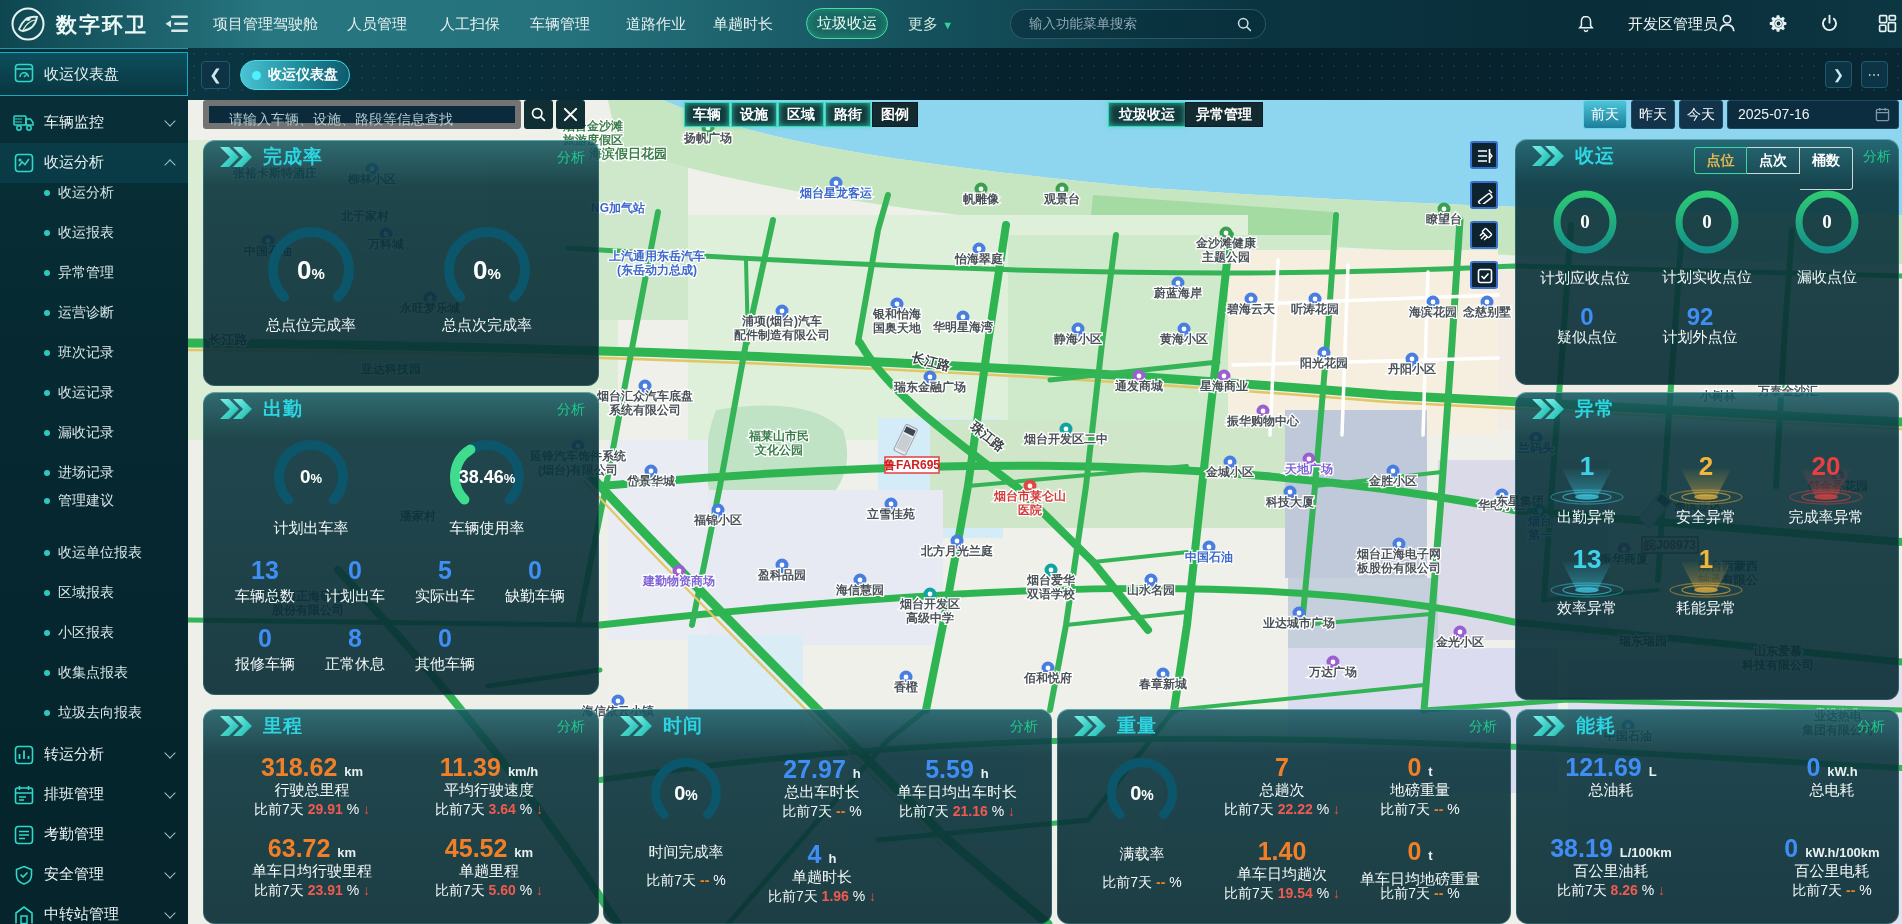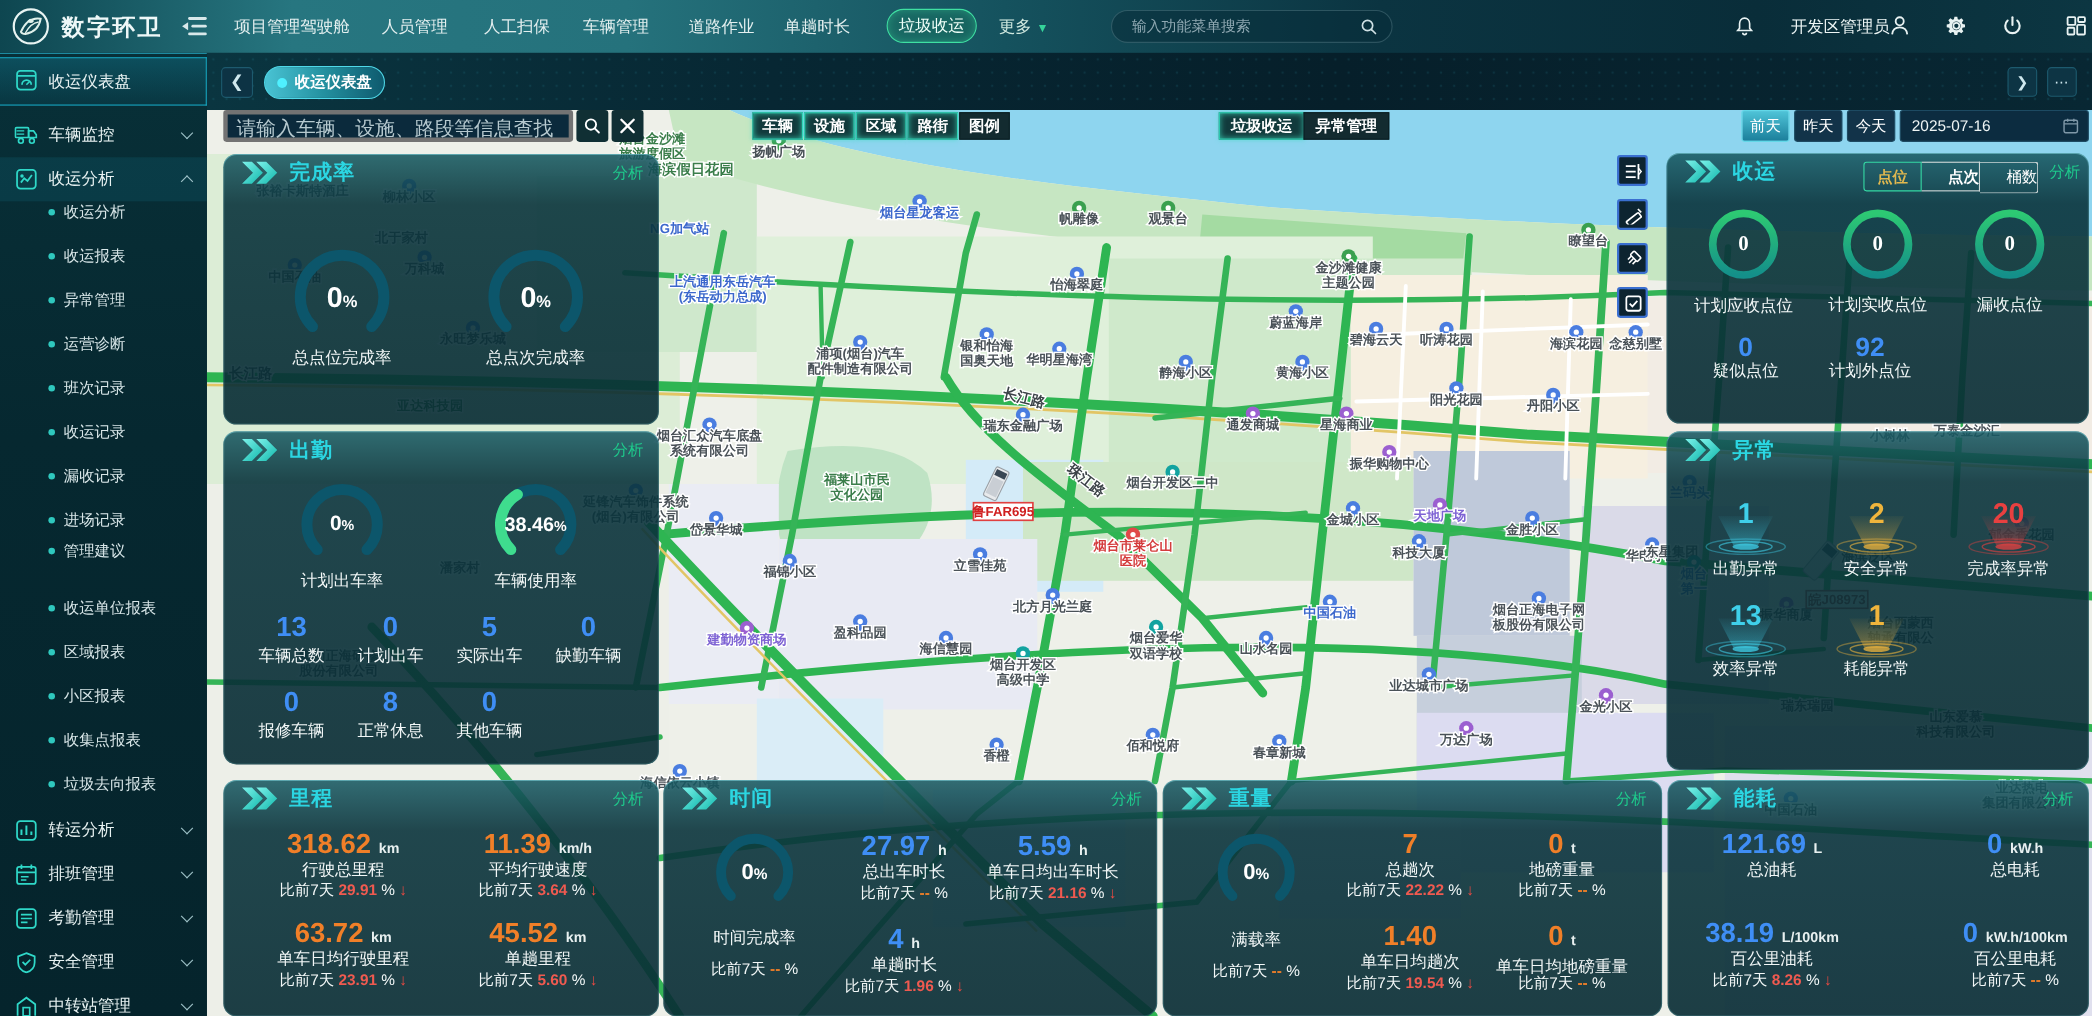--- a/index.html
+++ b/index.html
@@ -620,21 +620,21 @@
     <div class="mapbtn on" style="left:1108px;top:102px;padding:0 10px">垃圾收运</div>
     <div class="mapbtn" style="left:1185px;top:102px;padding:0 10px">异常管理</div>
 <div class="datebtn on" style="left:1583px">前天</div>
 <div class="datebtn" style="left:1631px">昨天</div>
 <div class="datebtn" style="left:1679px">今天</div>
 <div style="position:absolute;left:1727px;top:100px;width:172px;height:29px;background:#0c2c40;border:1px solid #1d4a62;border-radius:3px;color:#eef4f4;font-size:14px;line-height:27px;padding-left:10px">2025-07-16
 <svg style="position:absolute;right:8px;top:6px" width="15" height="15" viewBox="0 0 16 16">
         <rect x="1.5" y="2.5" width="13" height="12" rx="1.5" fill="none" stroke="#7f98a8" stroke-width="1.4"></rect>
         <path d="M5 1 L5 4 M11 1 L11 4 M1.5 6 L14.5 6" stroke="#7f98a8" stroke-width="1.4"></path>
       </svg></div>
-<div style="position:absolute;left:203px;top:100px;width:318px;height:29px;background:#0b2a3c;border:4px solid #737373;border-radius:3px;color:#b6c9cf;font-size:18px;line-height:27px;padding-left:8px;z-index:20">请输入车辆、设施、路段等信息查找</div>
+<div style="position:absolute;left:203px;top:100px;width:318px;height:29px;background:#0b2a3c;border:6px solid #737373;border-radius:3px;color:#b6c9cf;font-size:14px;line-height:27px;padding-left:20px;z-index:20">请输入车辆、设施、路段等信息查找</div>
 <div style="position:absolute;left:524px;top:100px;width:29px;height:29px;background:#102f34;border-radius:3px;z-index:20">
       <svg style="position:absolute;left:6px;top:6px" width="17" height="17" viewBox="0 0 20 20">
         <circle cx="8.5" cy="8.5" r="5.5" fill="none" stroke="#fff" stroke-width="2"></circle>
         <path d="M12.8 12.8 L17 17" stroke="#fff" stroke-width="2" stroke-linecap="round"></path>
       </svg>
     </div>
 <div style="position:absolute;left:556px;top:100px;width:29px;height:29px;background:#102f34;border-radius:3px;z-index:20">
       <svg style="position:absolute;left:7px;top:7px" width="15" height="15" viewBox="0 0 16 16">
         <path d="M2 2 L14 14 M14 2 L2 14" stroke="#fff" stroke-width="2.2" stroke-linecap="round"></path>
       </svg>
@@ -865,22 +865,22 @@
             <stop offset="0" stop-color="#7df2ea"></stop>
             <stop offset="1" stop-color="#12b8ac"></stop>
           </linearGradient>
         </defs>
 <path d="M1,1 L10,1 L20,11 L10,21 L1,21 L11,11 Z" fill="url(#chg)"></path>
 <path d="M14,1 L23,1 L33,11 L23,21 L14,21 L24,11 Z" fill="url(#chg)"></path>
       </svg>
       <span class="t">收运</span>
     </div><div style="position:absolute;right:46px;top:8px;display:flex">
 <div style="width:53px;height:27px;border:1px solid #35d9a4;border-radius:3px 0 0 3px;color:#e0b84f;font-size:14px;font-weight:bold;text-align:center;line-height:25px">点位</div>
-<div style="width:53px;height:27px;border:1px solid #cfd8d8;border-left:none;color:#fff;font-size:14px;font-weight:bold;text-align:right;line-height:25px">点次</div>
-<div style="width:53px;height:29px;border:1px solid #cfd8d8;border-left:none;border-radius:0 3px 3px 0;color:#fff;font-size:14px;font-weight:normal;text-align:right;line-height:25px">桶数</div>
+<div style="width:53px;height:27px;border:1px solid #cfd8d8;border-left:none;color:#fff;font-size:14px;font-weight:bold;text-align:center;line-height:25px">点次</div>
+<div style="width:53px;height:43px;border:1px solid #cfd8d8;border-left:none;border-radius:0 3px 3px 0;color:#fff;font-size:14px;font-weight:bold;text-align:center;line-height:25px">桶数</div>
 </div><div class="analyze" style="right:8px">分析</div><svg width="0" height="0">
       <defs>
         <linearGradient id="ringg" x1="0" y1="0" x2="0" y2="1">
           <stop offset="0" stop-color="#2dc973"></stop>
           <stop offset="1" stop-color="#148f8a"></stop>
         </linearGradient>
       </defs>
     </svg><svg style="position:absolute;left:37px;top:50px" width="66" height="66">
       <circle cx="33" cy="33" r="28" fill="none" stroke="url(#ringg)" stroke-width="7"></circle>
     </svg><div style="position:absolute;left:42px;top:55px;width:56px;height:56px;display:flex;align-items:center;justify-content:center;color:#fff;font-size:19px;font-weight:bold;font-family:'Liberation Serif',serif">0</div><svg style="position:absolute;left:159px;top:50px" width="66" height="66">

